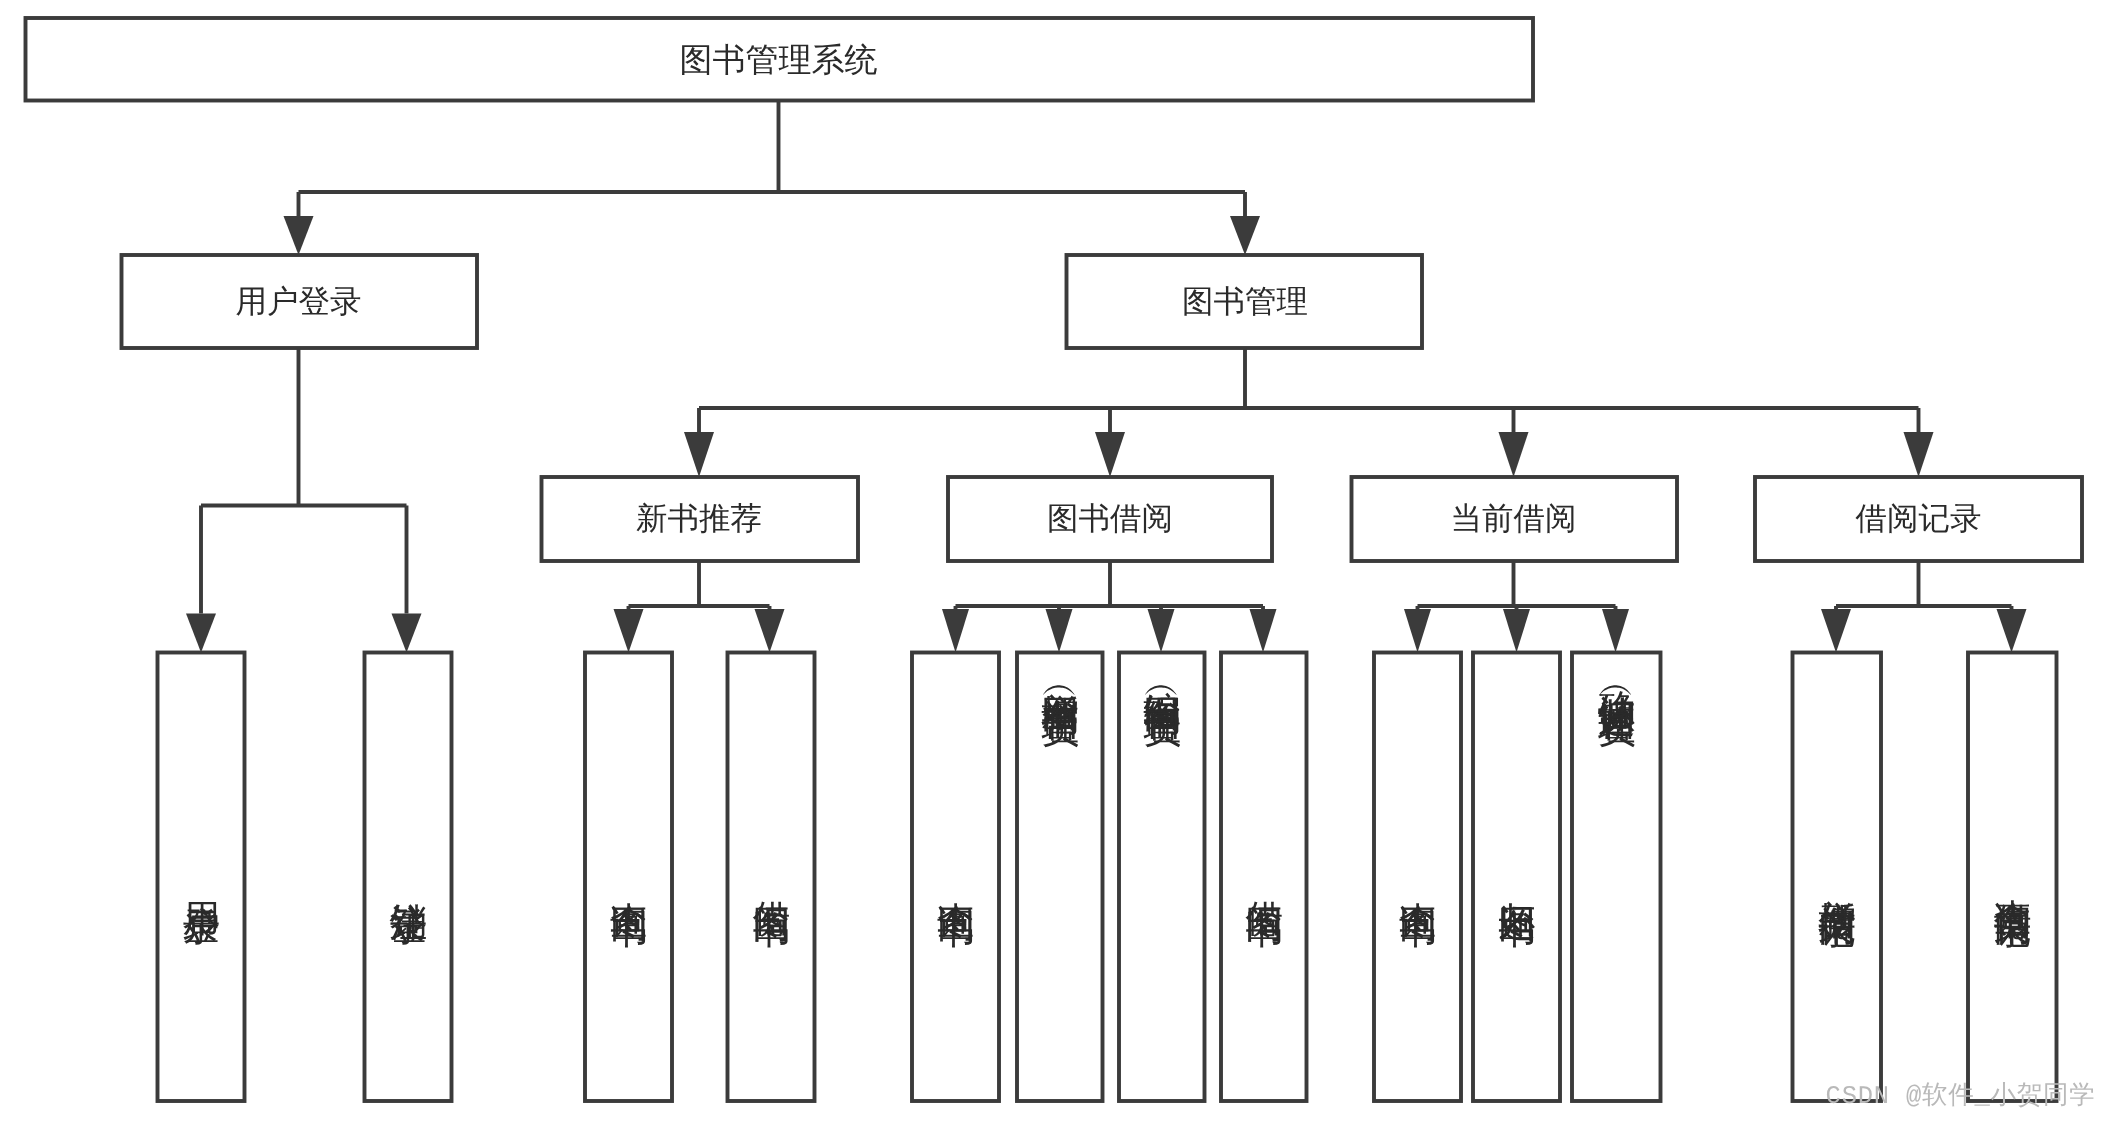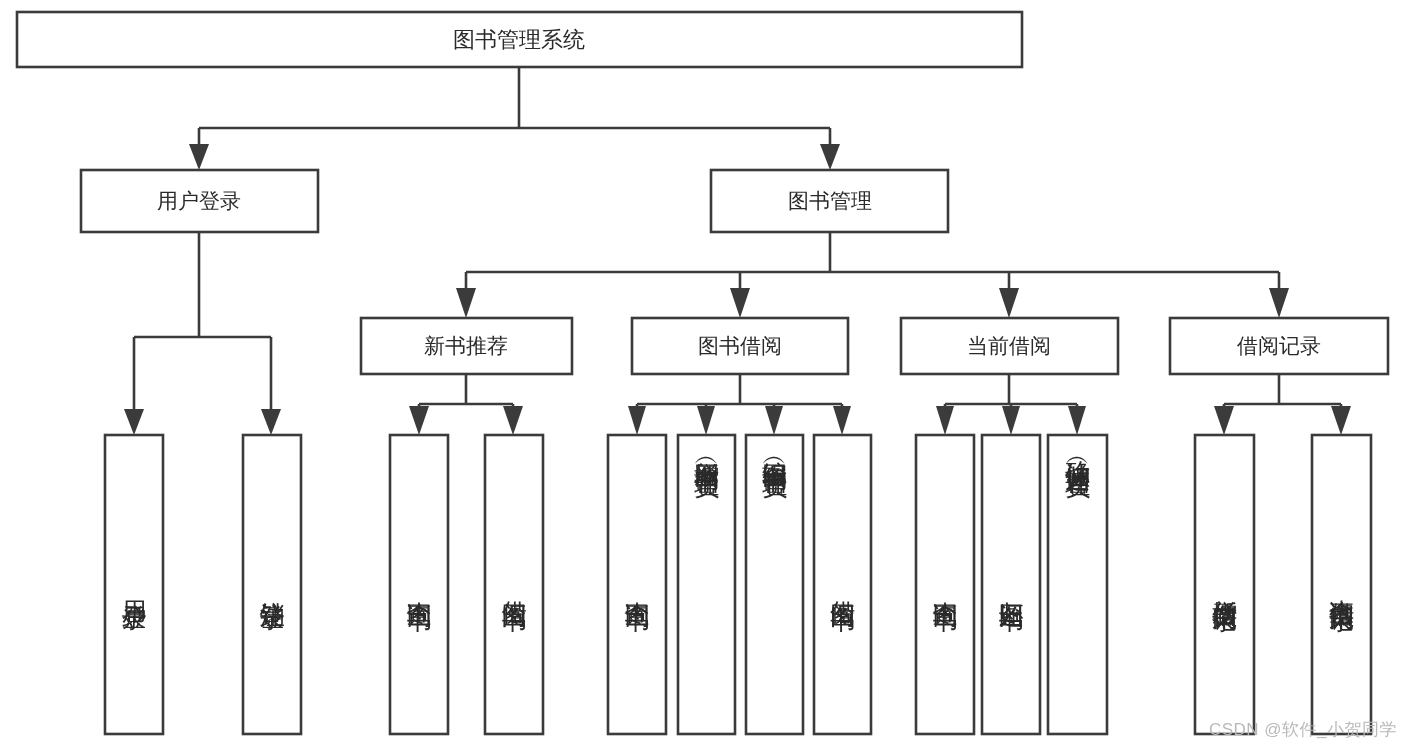--- a/index.html
+++ b/index.html
@@ -68,21 +68,21 @@
     align-items: center;
     justify-content: center;
     text-align: center;
     white-space: nowrap;
     pointer-events: none;
   }
   #watermark {
     position: absolute;
     right: 8px;
     bottom: 6px;
-    font-family: Liberation Sans, sans-serif;
+    font-family: Liberation Mono, monospace;
     font-size: 17px;
     color: #b9b9b9;
     letter-spacing: 0.5px;
     white-space: nowrap;
   }
 </style>
 </head>
 <body>
 
 <div id="diagram-root">

